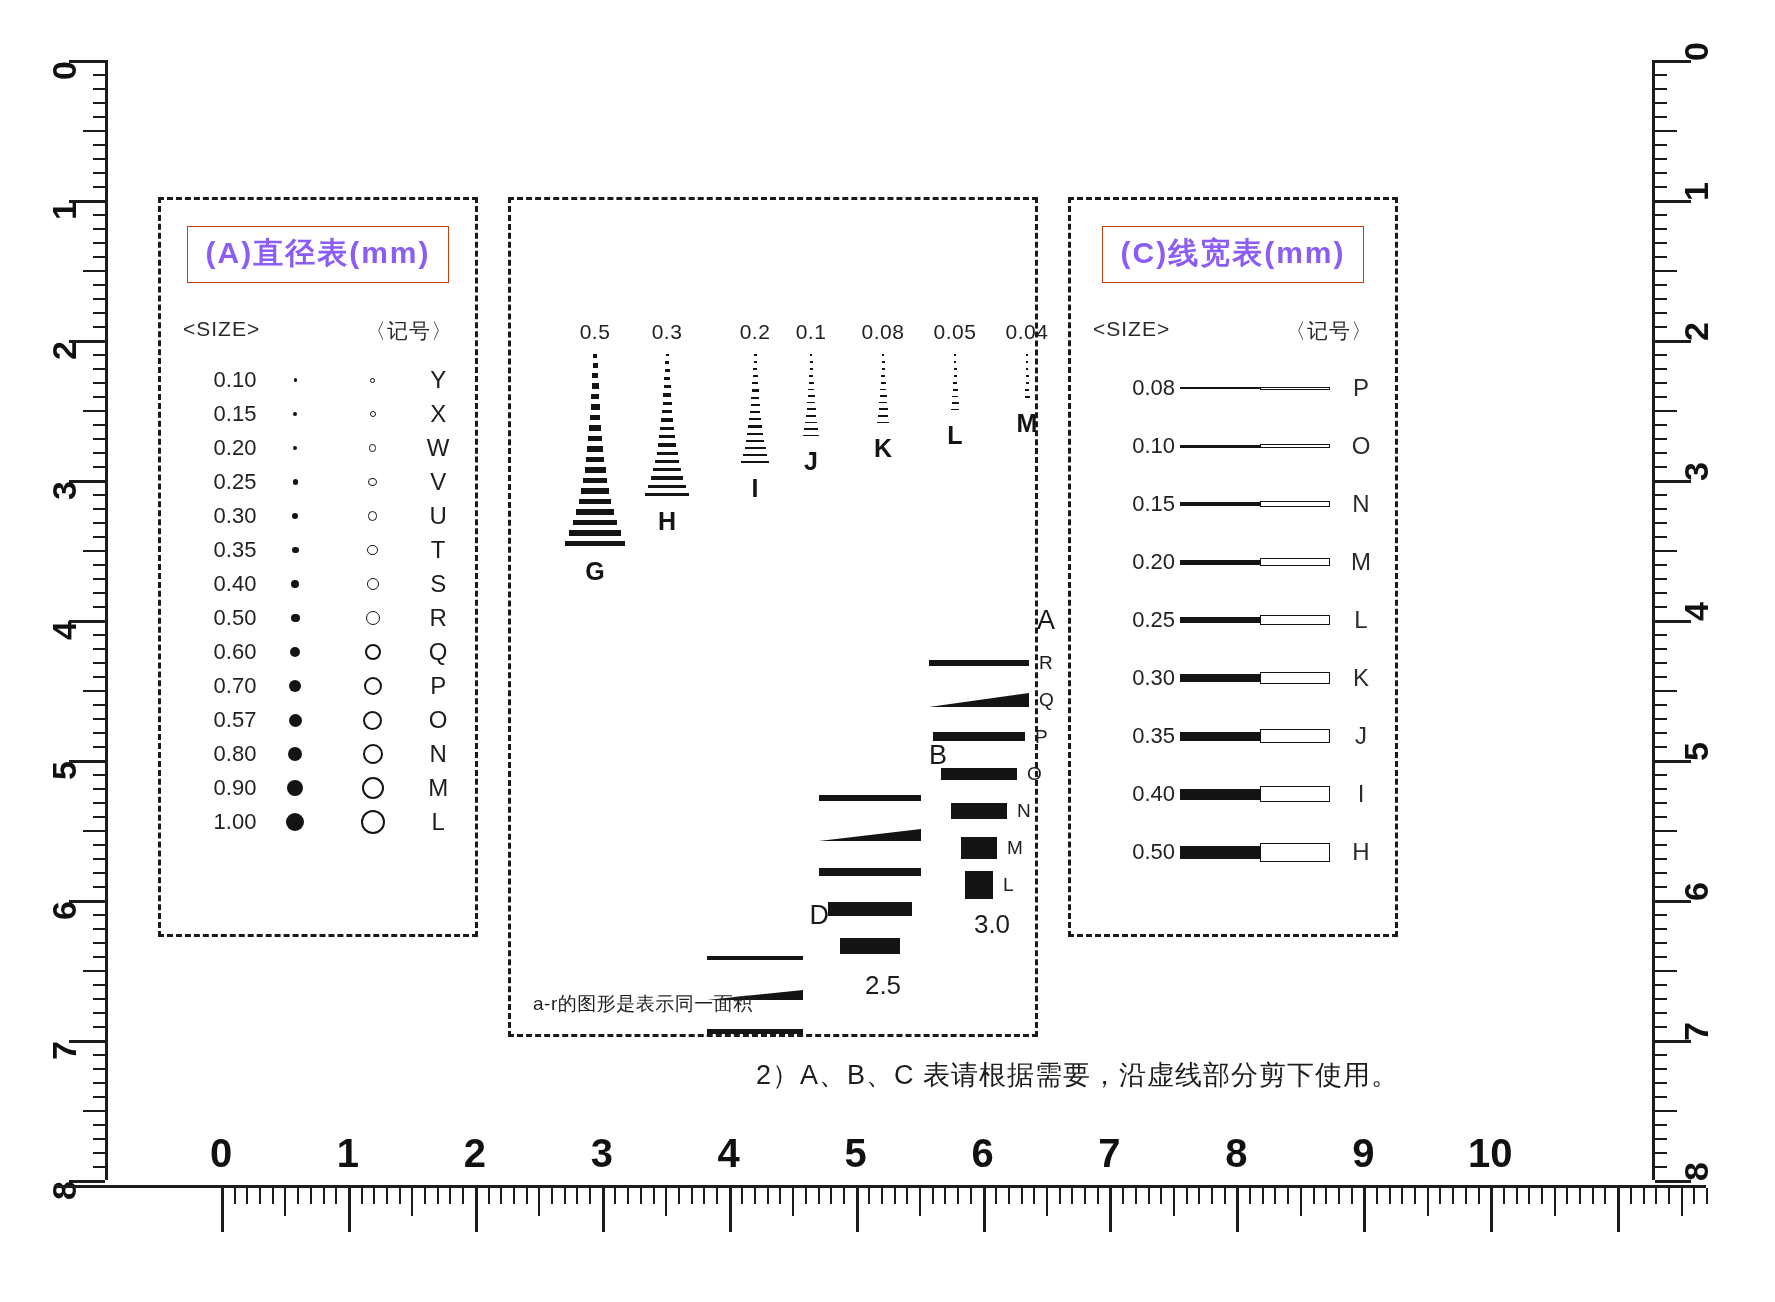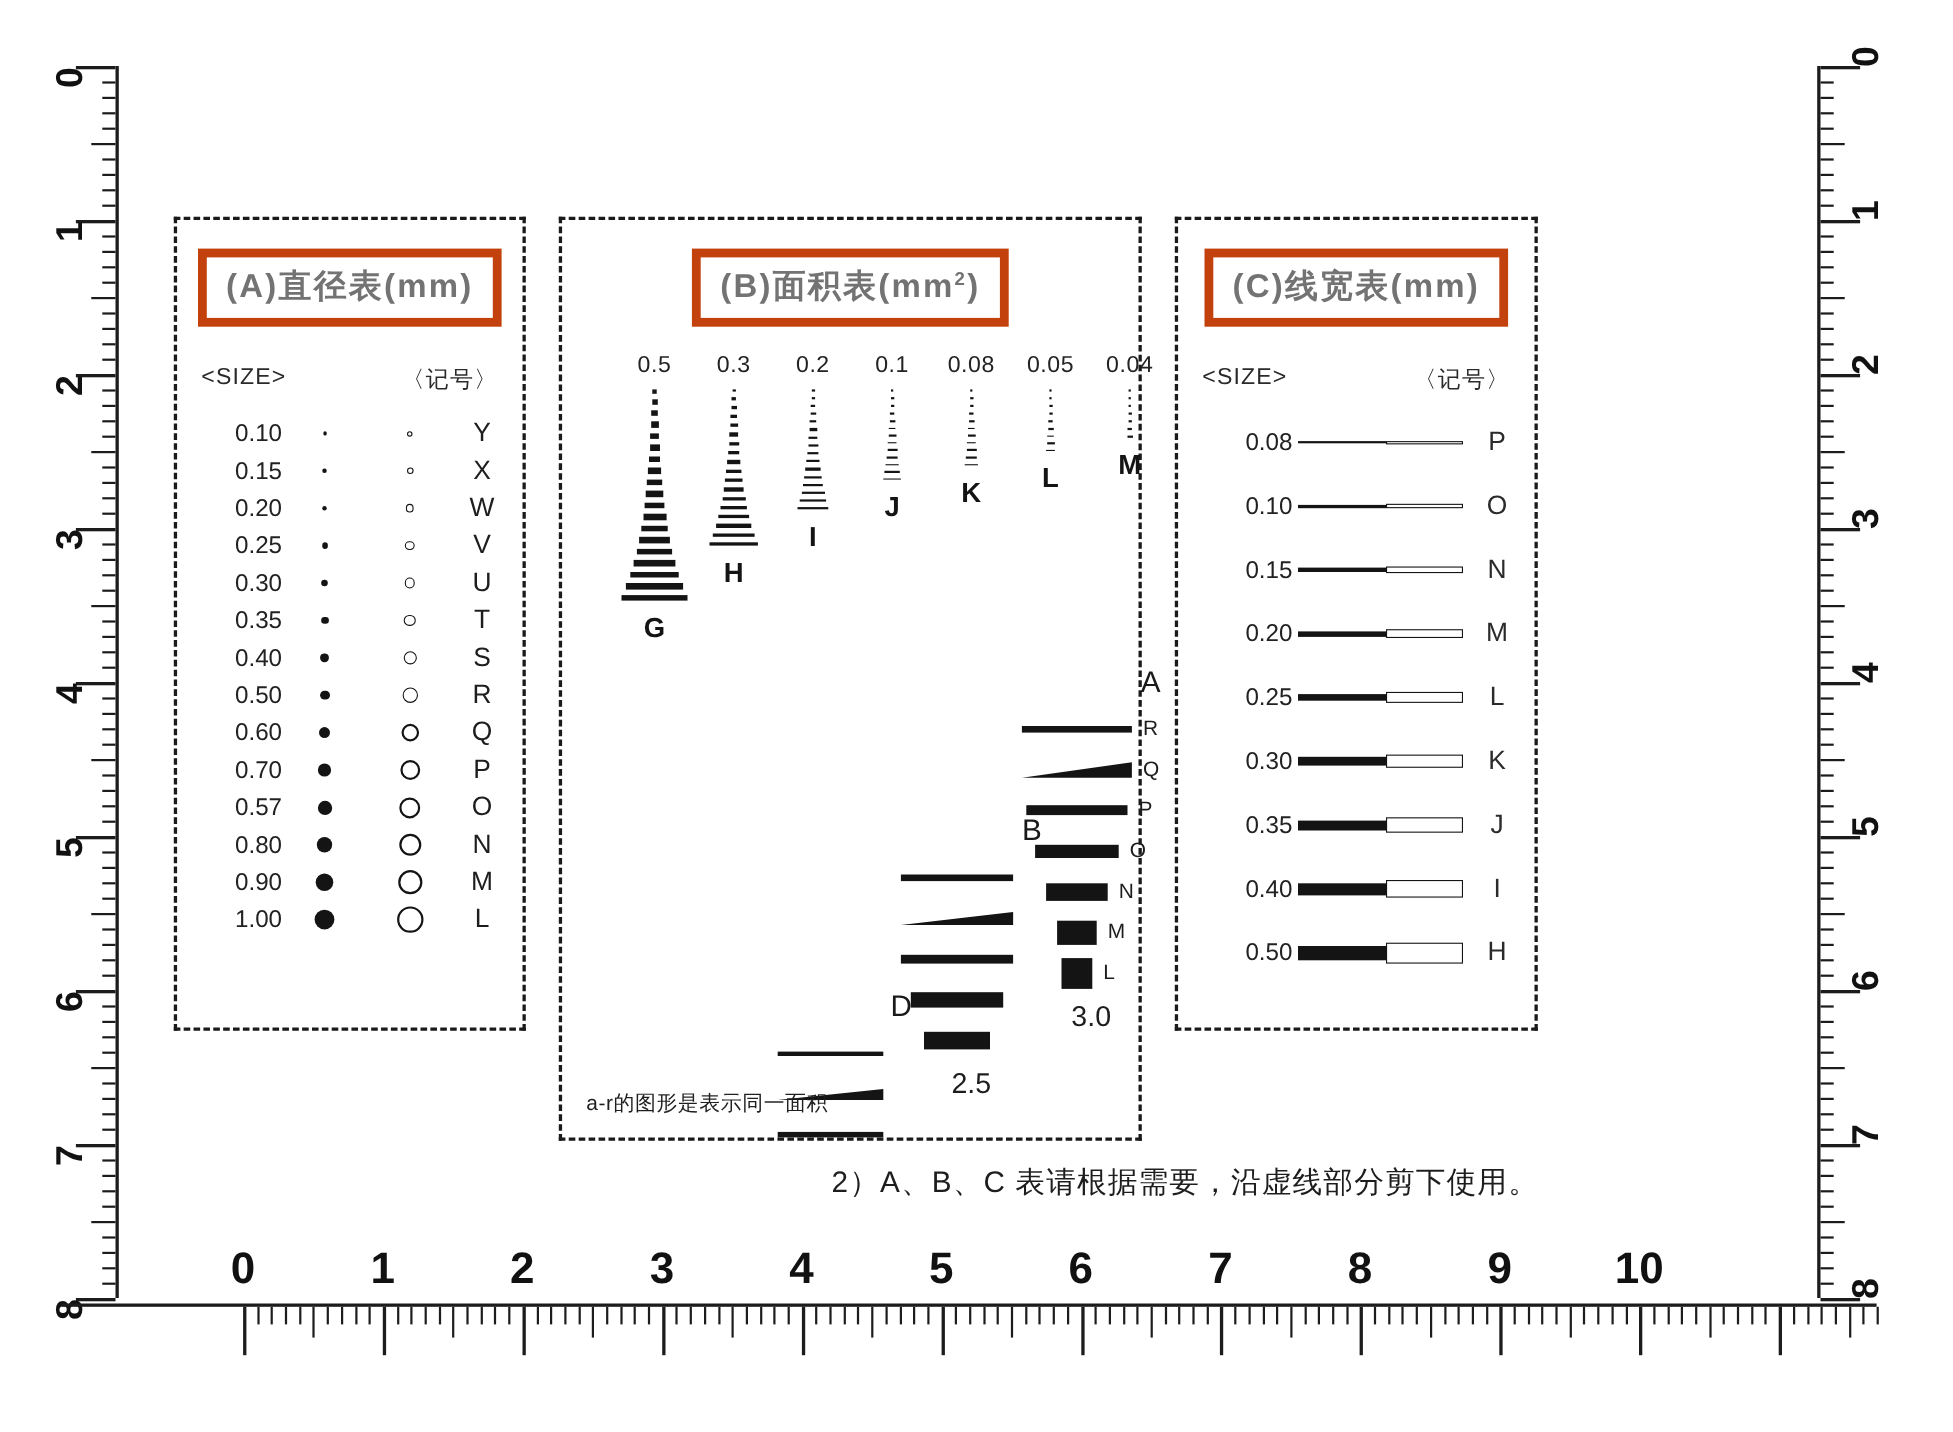--- a/index.html
+++ b/index.html
@@ -80,26 +80,26 @@
   .panel {
     position:absolute;
     border:3px dashed #1a1a1a;
     background:#fff;
   }
   #panelA { left:158px; top:197px; width:320px; height:740px; }
   #panelB { left:508px; top:197px; width:530px; height:840px; }
   #panelC { left:1068px; top:197px; width:330px; height:740px; }
 
   .panel-title {
-    border:8px solid #c2410c;
+    border:1px solid #c2410c;
     display:inline-block;
     padding:6px 18px 8px;
     font-size:30px; font-weight:600;
     letter-spacing:2px;
-    color:#737373;
+    color:#8b5cf6;
     background:#fff;
     white-space:nowrap;
   }
   .panel-title-row { text-align:center; margin-top:26px; }
   .panel-title sup { font-size:17px; vertical-align:super; }
 
   .col-head {
     display:flex; justify-content:space-between;
     padding:0 22px; margin-top:34px;
     font-size:21px; color:#2a2a2a; letter-spacing:1px;
@@ -643,23 +643,20 @@
           </div>
           <div class="ring-cell">
             <div class="ring" style="width: 24px; height: 24px; border-width: 2px;"></div>
           </div>
           <div class="code">L</div>
         </div>
       </div>
   </div>
 
   <div class="panel" id="panelB">
-    <div class="panel-title-row">
-      <span class="panel-title"><span>(B)面积表(mm</span><sup>2</sup><span>)</span></span>
-    </div>
     <div class="bcols" id="panelBCols">
         <div class="bcol" style="left: 52px; width: 64px;">
           <div class="chead">0.5</div>
           <div class="bmark" style="width: 4px; height: 3.85px;"></div>
           <div class="bmark" style="width: 5px; height: 5px;"></div>
           <div class="bmark" style="width: 6px; height: 5.5px;"></div>
           <div class="bmark" style="width: 7px; height: 5.5px;"></div>
           <div class="bmark" style="width: 8px; height: 5.5px;"></div>
           <div class="bmark" style="width: 9px; height: 5.5px;"></div>
           <div class="bmark" style="width: 10px; height: 5.5px;"></div>
@@ -692,21 +689,21 @@
           <div class="bmark" style="width: 16px; height: 3.3px;"></div>
           <div class="bmark" style="width: 18px; height: 3.3px;"></div>
           <div class="bmark" style="width: 21px; height: 3.3px;"></div>
           <div class="bmark" style="width: 24px; height: 3.3px;"></div>
           <div class="bmark" style="width: 28px; height: 3.3px;"></div>
           <div class="bmark" style="width: 32px; height: 3.3px;"></div>
           <div class="bmark" style="width: 38px; height: 3.3px;"></div>
           <div class="bmark" style="width: 44px; height: 3.3px;"></div>
           <div class="clabel">H</div>
         </div>
-        <div class="bcol" style="left: 196px; width: 64px;">
+        <div class="bcol" style="left: 212px; width: 64px;">
           <div class="chead">0.2</div>
           <div class="bmark" style="width: 3px; height: 2px;"></div>
           <div class="bmark" style="width: 3px; height: 2px;"></div>
           <div class="bmark" style="width: 4px; height: 2px;"></div>
           <div class="bmark" style="width: 5px; height: 2.2px;"></div>
           <div class="bmark" style="width: 6px; height: 2.2px;"></div>
           <div class="bmark" style="width: 7px; height: 2.2px;"></div>
           <div class="bmark" style="width: 8px; height: 2.2px;"></div>
           <div class="bmark" style="width: 9px; height: 2.2px;"></div>
           <div class="bmark" style="width: 10px; height: 2.2px;"></div>

